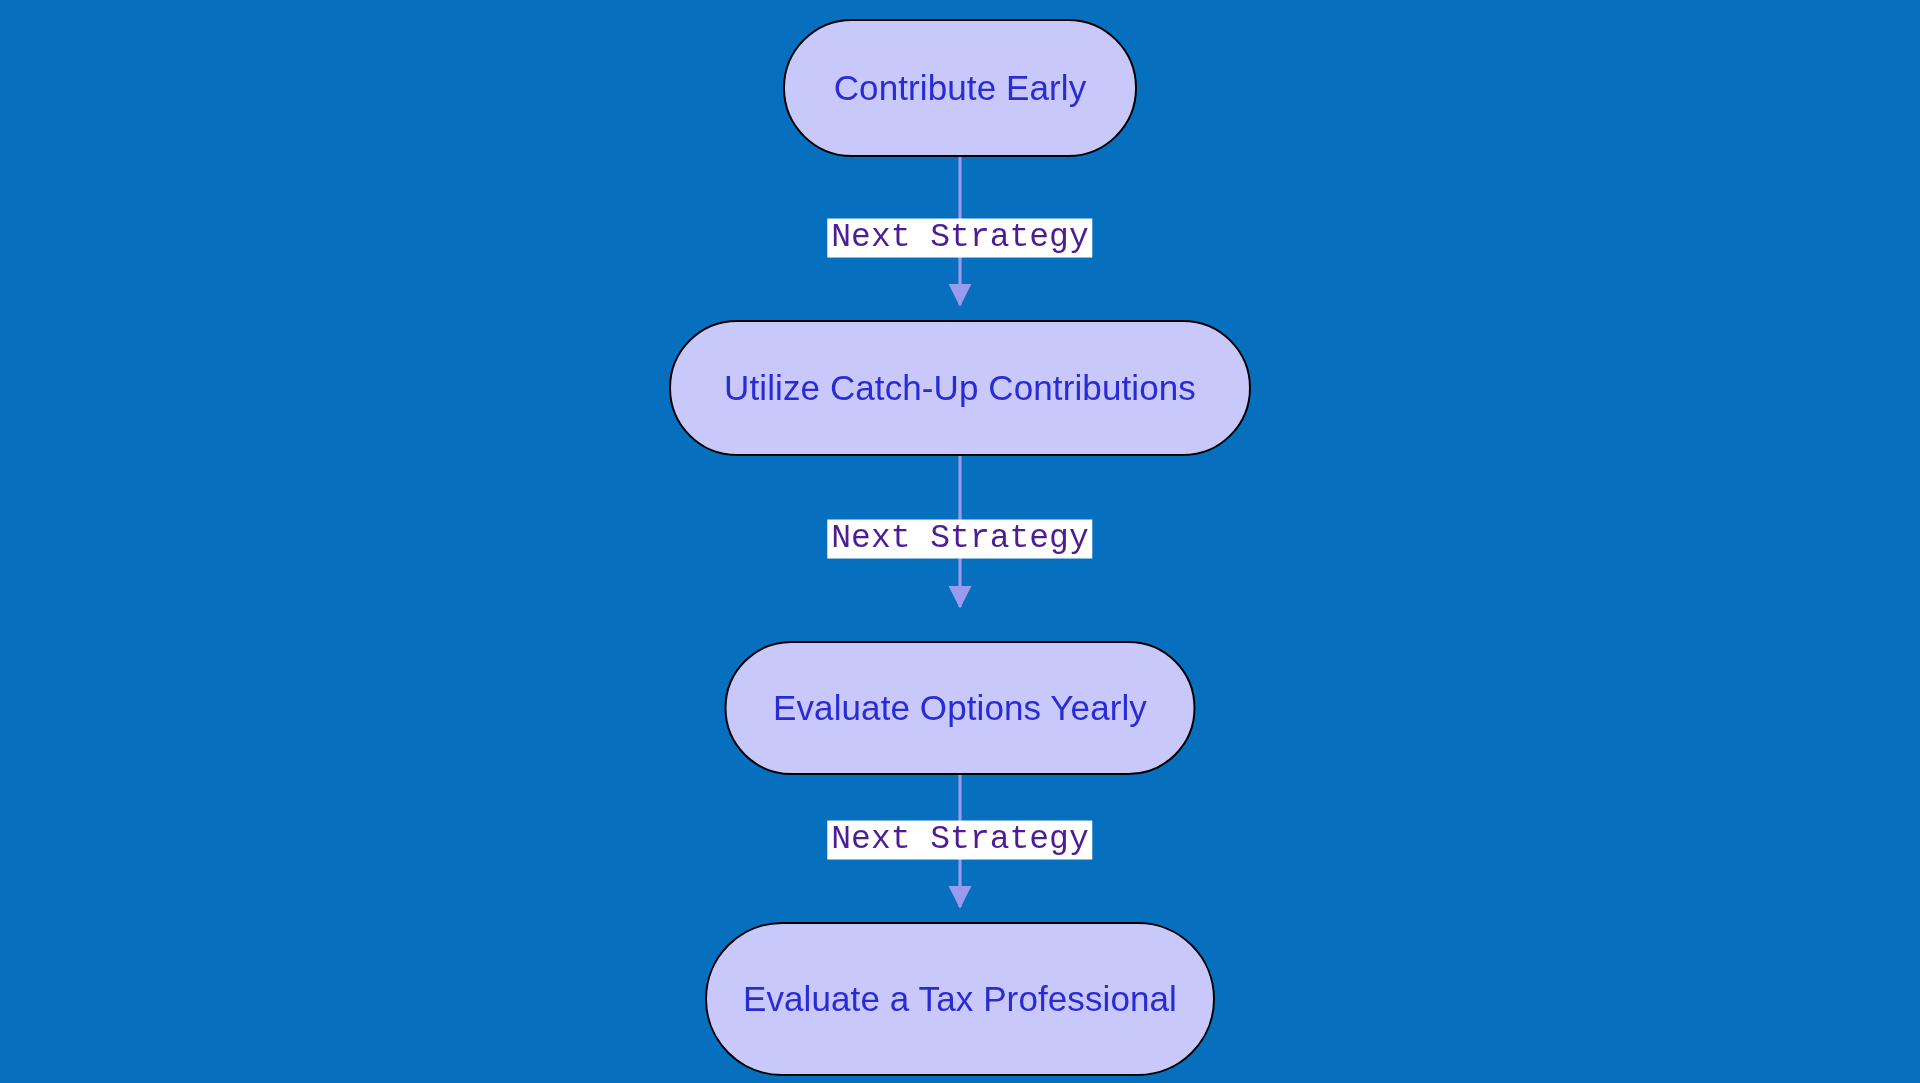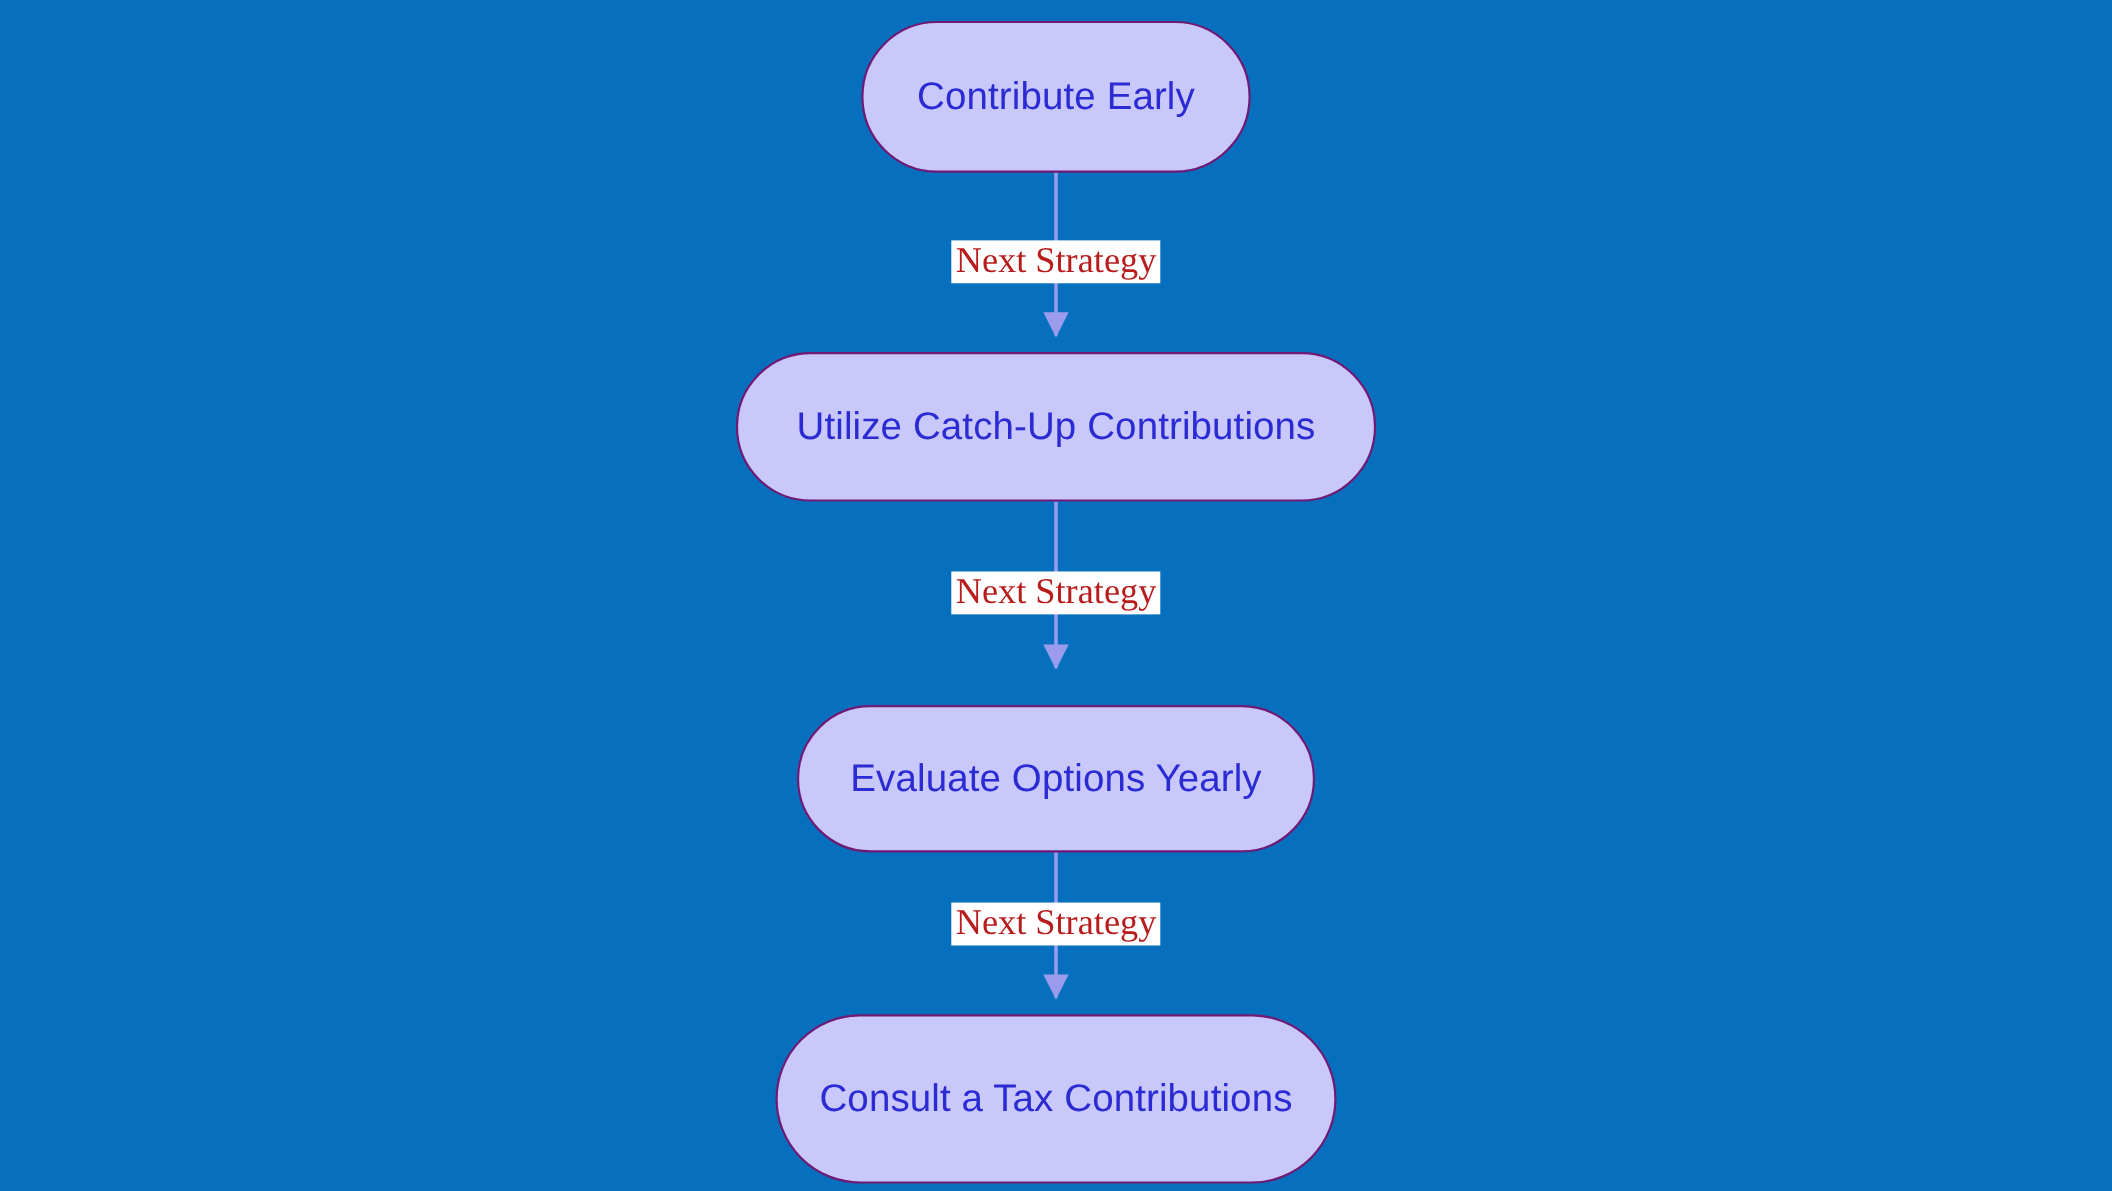--- a/index.html
+++ b/index.html
@@ -37,21 +37,21 @@
     height: 1083px;
   }
 
   .node {
     position: absolute;
     box-sizing: border-box;
     display: flex;
     align-items: center;
     justify-content: center;
     background: #c8c8fa;
-    border: 2px solid #701a75;
+    border: 2px solid #000000;
     border-radius: 999px;
     transform: translateX(-50%);
   }
 
   .node-label {
     color: #2b2bd4;
     font-family: "Liberation Sans", sans-serif;
     font-weight: 400;
     white-space: nowrap;
     letter-spacing: 0.1px;
@@ -66,22 +66,22 @@
   .node-1 .node-label { font-size: 35px; }
   .node-2 .node-label { font-size: 35px; }
   .node-3 .node-label { font-size: 35px; }
   .node-4 .node-label { font-size: 35px; }
 
   
   .edge-label {
     position: absolute;
     transform: translate(-50%, -50%);
     background: #ffffff;
-    color: #b91c1c;
-    font-family: Liberation Serif, serif;
+    color: #4c1d95;
+    font-family: Liberation Mono, monospace;
     font-size: 33px;
     line-height: 1.12;
     padding: 1px 4px;
     white-space: nowrap;
   }
   .edge-label-1 { left: 960px; top: 238px; }
   .edge-label-2 { left: 960px; top: 539px; }
   .edge-label-3 { left: 960px; top: 840px; }
 </style>
 </head>
@@ -123,17 +123,17 @@
 
     <div class="edge-label edge-label-2">Next Strategy</div>
 
     <div class="node node-3">
       <span class="node-label">Evaluate Options Yearly</span>
     </div>
 
     <div class="edge-label edge-label-3">Next Strategy</div>
 
     <div class="node node-4">
-      <span class="node-label">Consult a Tax Contributions</span>
+      <span class="node-label">Evaluate a Tax Professional</span>
     </div>
 
   </div>
 </div>
 
 </body></html>

